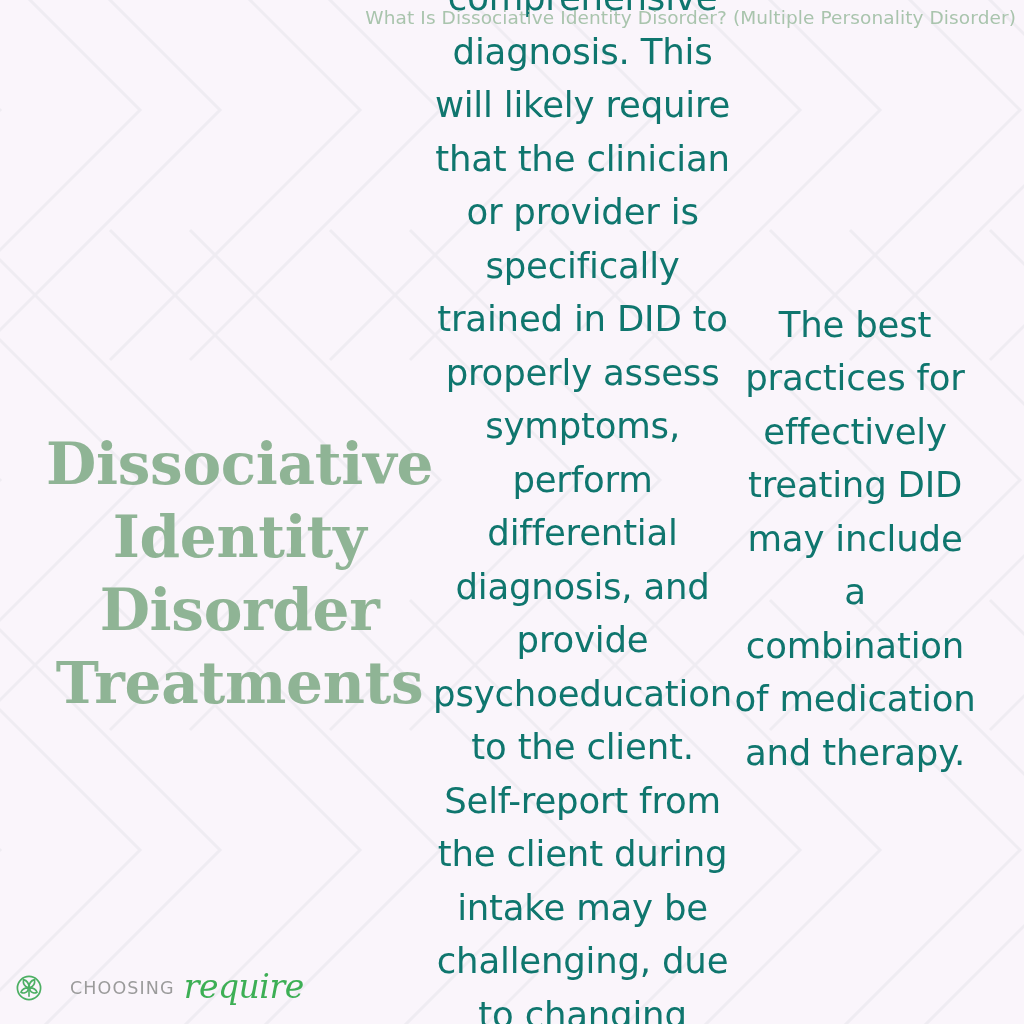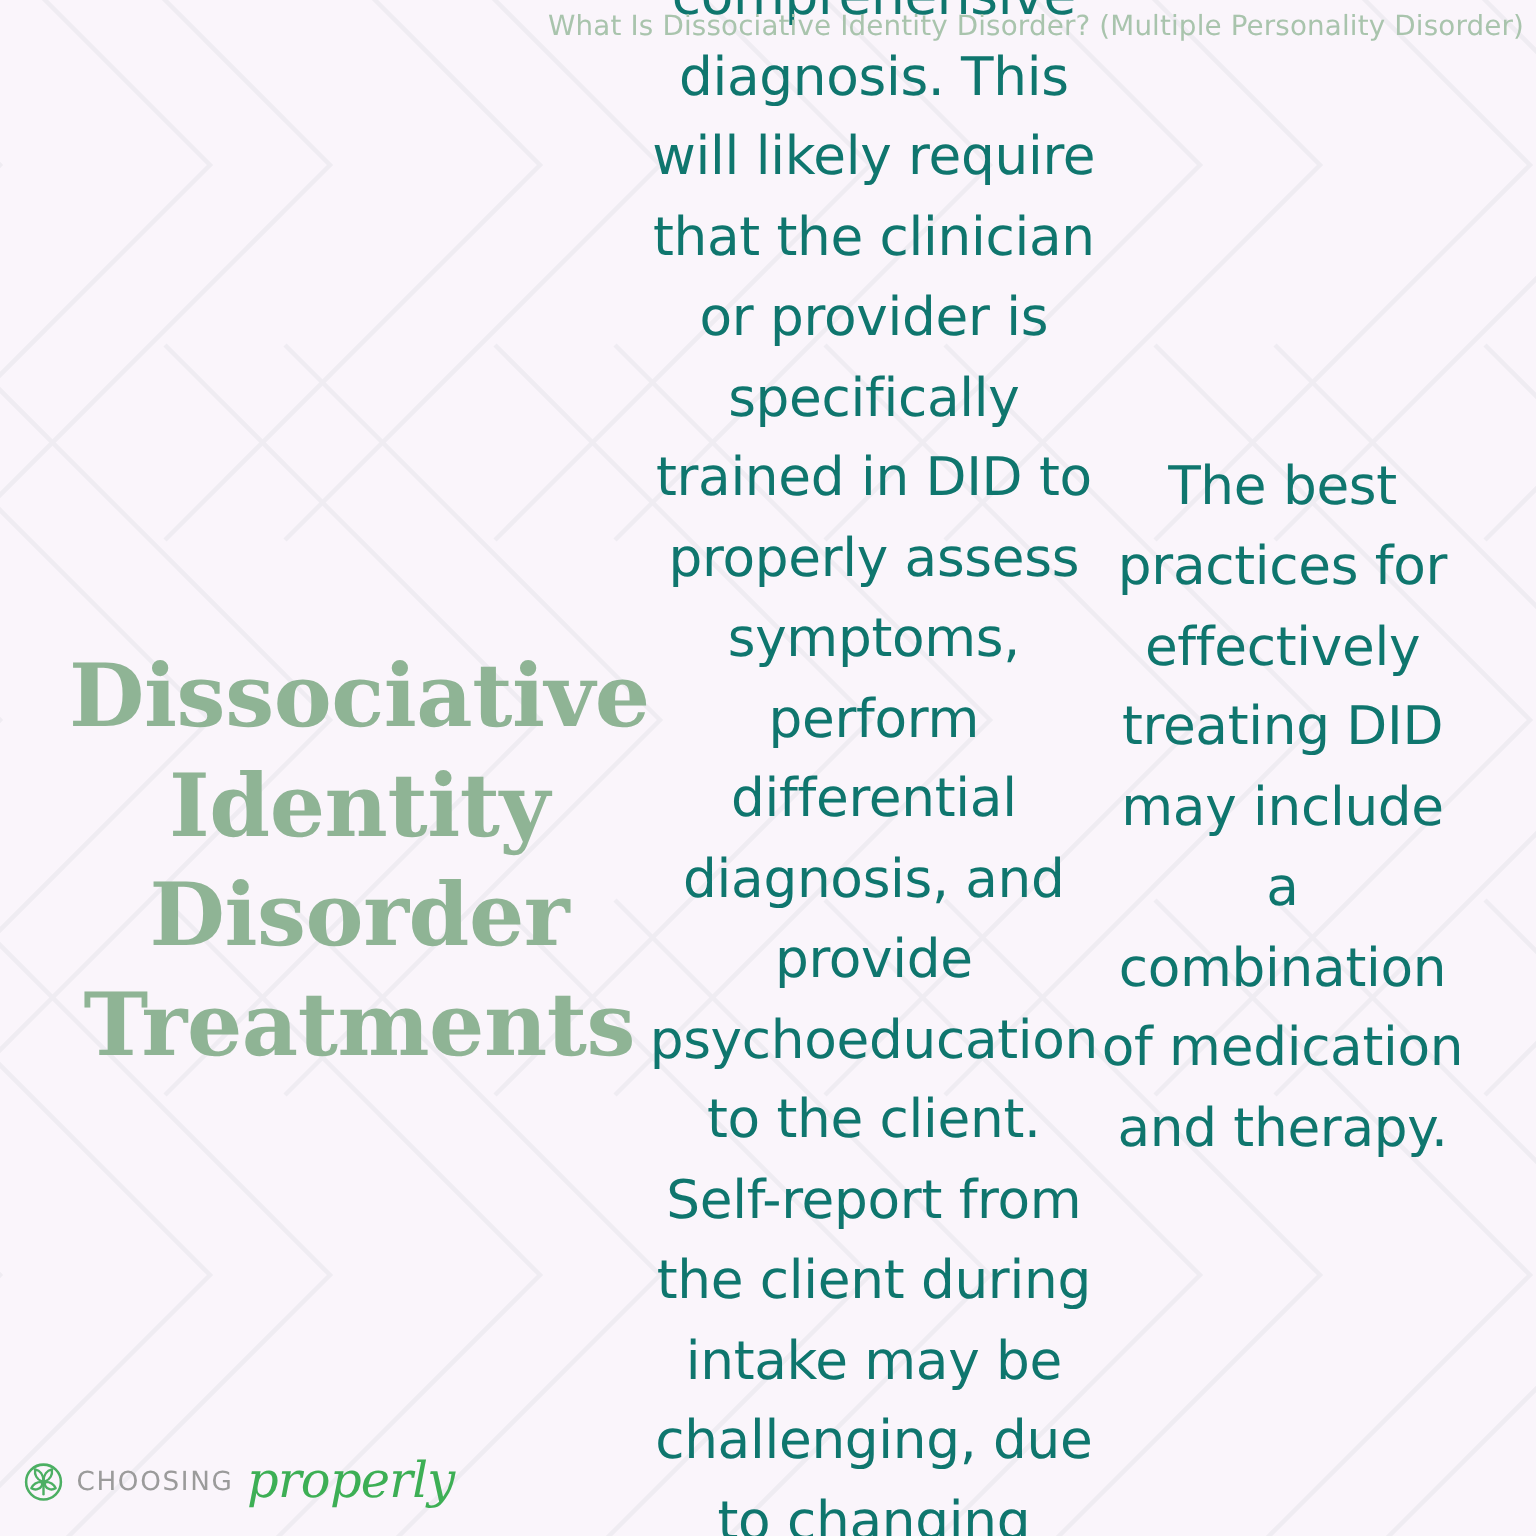--- a/index.html
+++ b/index.html
@@ -120,20 +120,21 @@
   }
   .logo-choosing {
     font-family: "DejaVu Sans", sans-serif;
     font-size: 17.5px;
     font-weight: 400;
     letter-spacing: 1.1px;
     color: #9b9b9b;
     line-height: 1;
     position: relative;
     top: 1px;
+    margin-left: 19px;
   }
   .logo-therapy {
     margin-left: 9px;
     font-family: "DejaVu Serif", "Liberation Serif", serif;
     font-style: italic;
     font-size: 33px;
     font-weight: 400;
     color: #3daf55;
     line-height: 1;
     position: relative;
@@ -213,16 +214,16 @@
   <div class="logo">
     <svg class="logo-mark" viewBox="0 0 26 26" xmlns="http://www.w3.org/2000/svg" aria-hidden="true">
       <circle cx="13" cy="13" r="11.6" fill="none" stroke="#4caf63" stroke-width="1.7"></circle>
       <path d="M13 21.2 L13 12.2" fill="none" stroke="#4caf63" stroke-width="1.6" stroke-linecap="round"></path>
       <path d="M13 12.4 C13 8.2 10.6 5.4 7.4 4.6 C6.9 8.2 8.6 11.4 12 12.6 Z" fill="none" stroke="#4caf63" stroke-width="1.6" stroke-linejoin="round"></path>
       <path d="M13 12.4 C13 8.2 15.4 5.4 18.6 4.6 C19.1 8.2 17.4 11.4 14 12.6 Z" fill="none" stroke="#4caf63" stroke-width="1.6" stroke-linejoin="round"></path>
       <path d="M11.9 12.9 C8.6 12.9 6 14.6 4.9 17.2 C7.6 18.8 10.6 17.9 12.1 15.2 Z" fill="none" stroke="#4caf63" stroke-width="1.6" stroke-linejoin="round"></path>
       <path d="M14.1 12.9 C17.4 12.9 20 14.6 21.1 17.2 C18.4 18.8 15.4 17.9 13.9 15.2 Z" fill="none" stroke="#4caf63" stroke-width="1.6" stroke-linejoin="round"></path>
     </svg>
     <span class="logo-choosing">CHOOSING</span>
-    <span class="logo-therapy">properly</span>
+    <span class="logo-therapy">require</span>
   </div>
 
 </div>
 
 </body></html>

